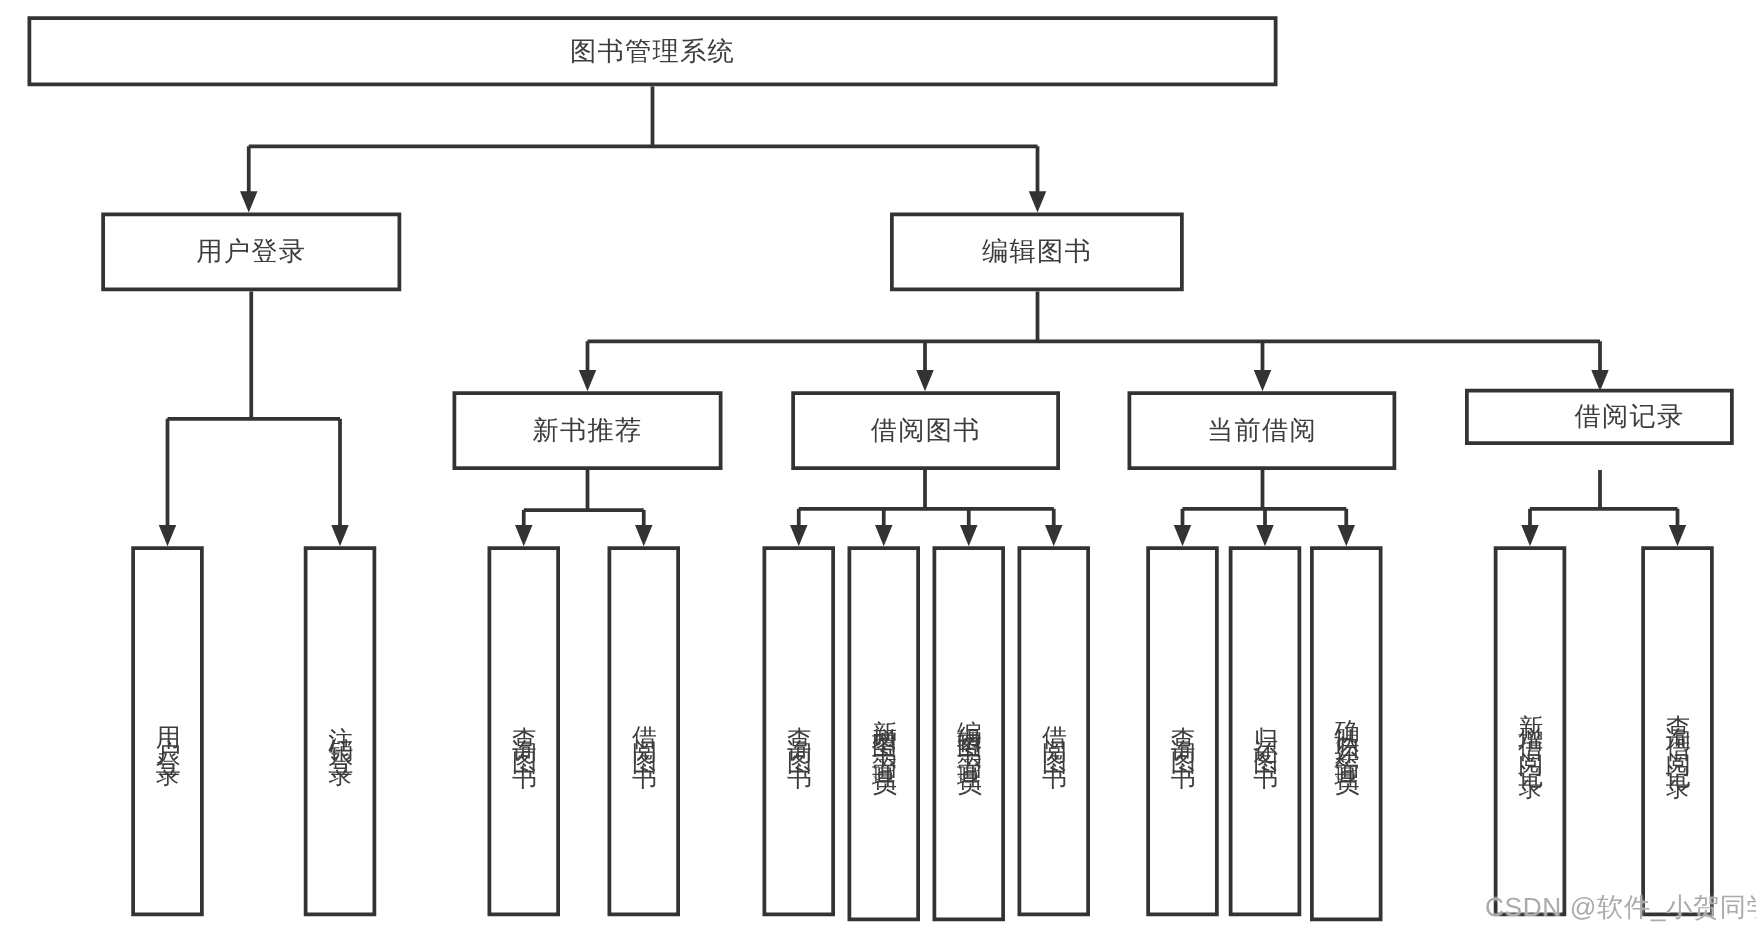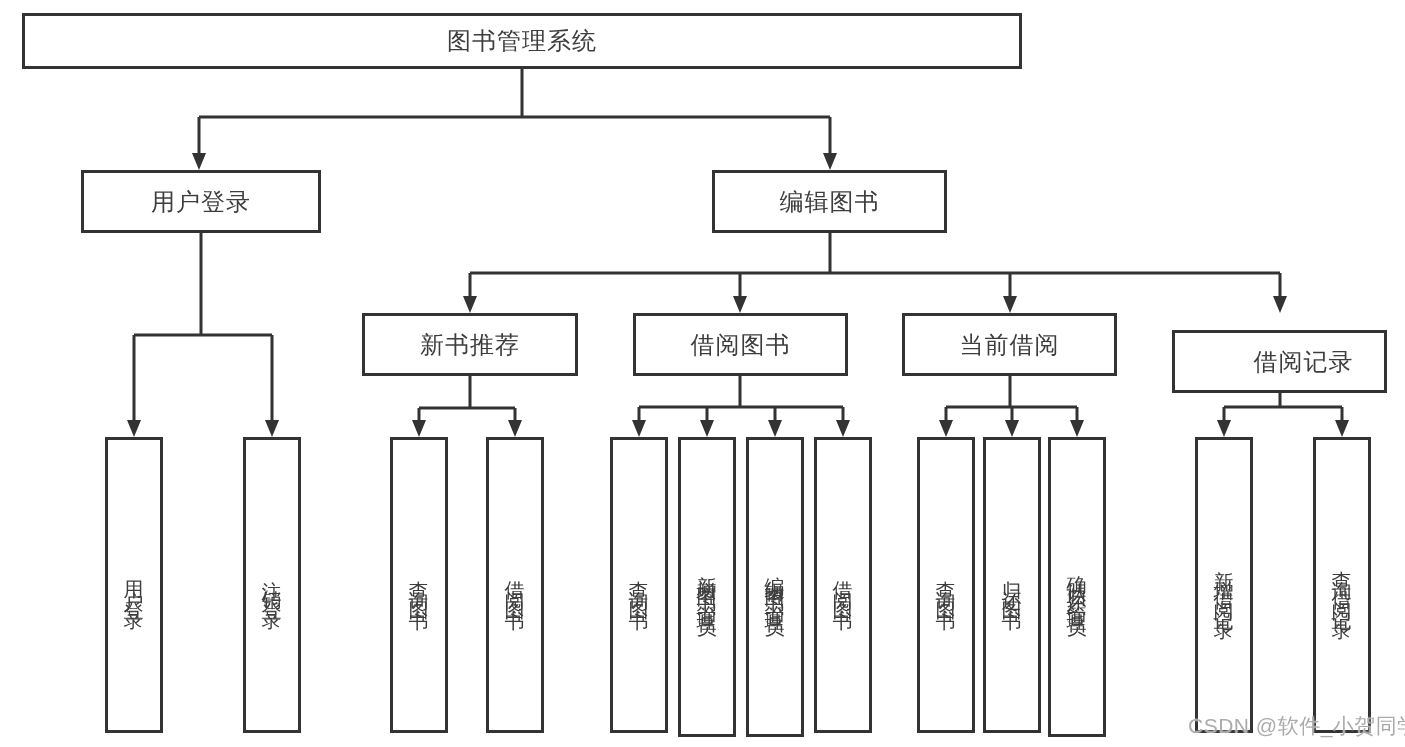--- a/index.html
+++ b/index.html
@@ -36,21 +36,21 @@
     position: absolute;
     box-sizing: border-box;
     border: 3px solid #333333;
     background: #ffffff;
     display: flex;
     align-items: center;
     justify-content: center;
     color: #3d3d3d;
   }
   .hbox {
-    font-size: 24px;
+    font-size: 21px;
     letter-spacing: 1px;
     text-align: center;
     line-height: 1;
   }
   .vbox {
     font-size: 20px;
     line-height: 1;
   }
   .vbox .vtext {
     writing-mode: vertical-rl;
@@ -111,21 +111,21 @@
 
   <div class="node hbox" style="left:362px; top:313px; width:216px; height:63px;">
     <span>新书推荐</span>
   </div>
   <div class="node hbox" style="left:633px; top:313px; width:215px; height:63px;">
     <span>借阅图书</span>
   </div>
   <div class="node hbox" style="left:902px; top:313px; width:215px; height:63px;">
     <span>当前借阅</span>
   </div>
-  <div class="node hbox" style="left:1172px; top:330px; width:215px; height:63px;padding-left:48px;">
+  <div class="node hbox" style="left:1172px; top:311px; width:215px; height:45px;padding-left:48px;">
     <span>借阅记录</span>
   </div>
 
   <div class="node vbox" style="left:105px; top:437px; width:58px; height:296px;">
     <span class="vtext">用户登录</span>
   </div>
   <div class="node vbox" style="left:243px; top:437px; width:58px; height:296px;">
     <span class="vtext">注销登录</span>
   </div>
 

